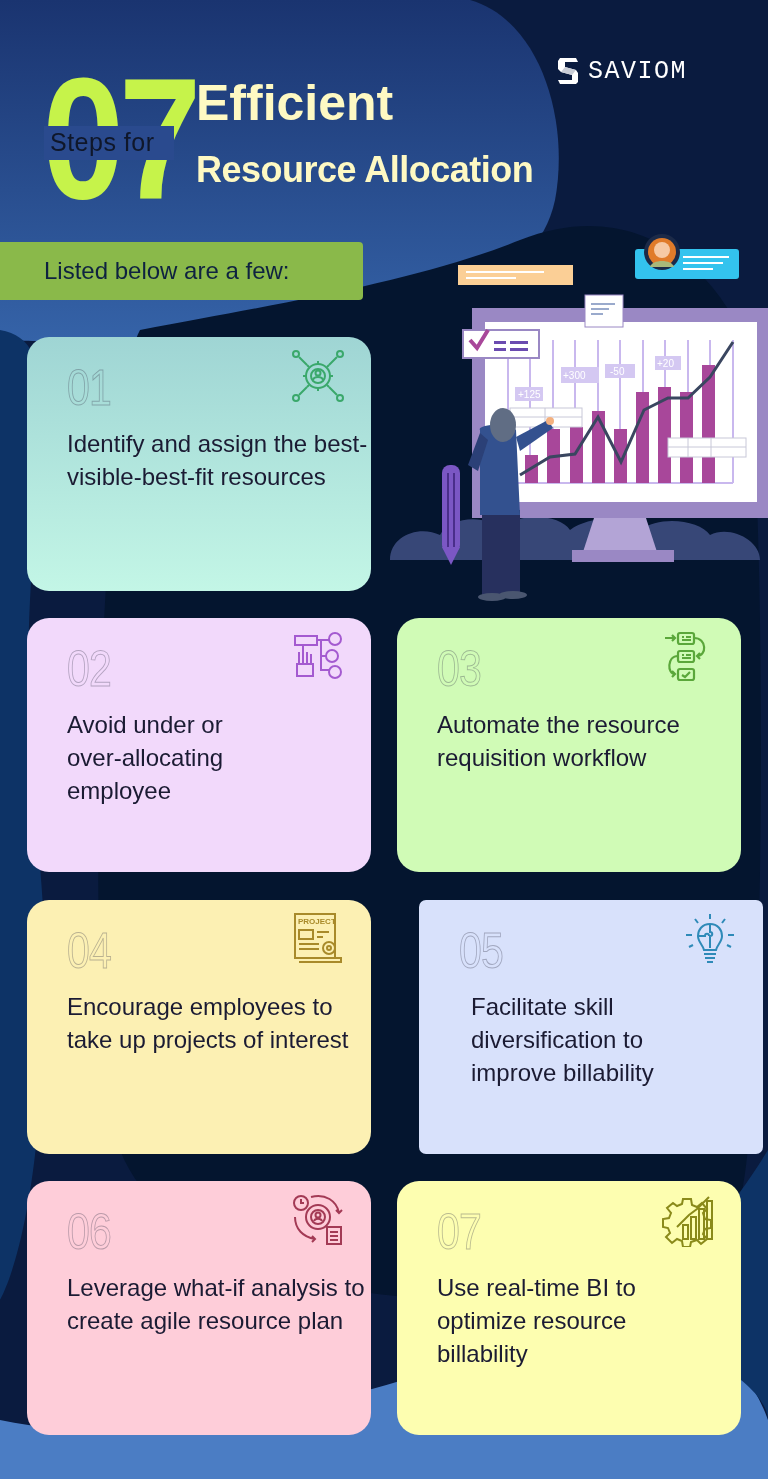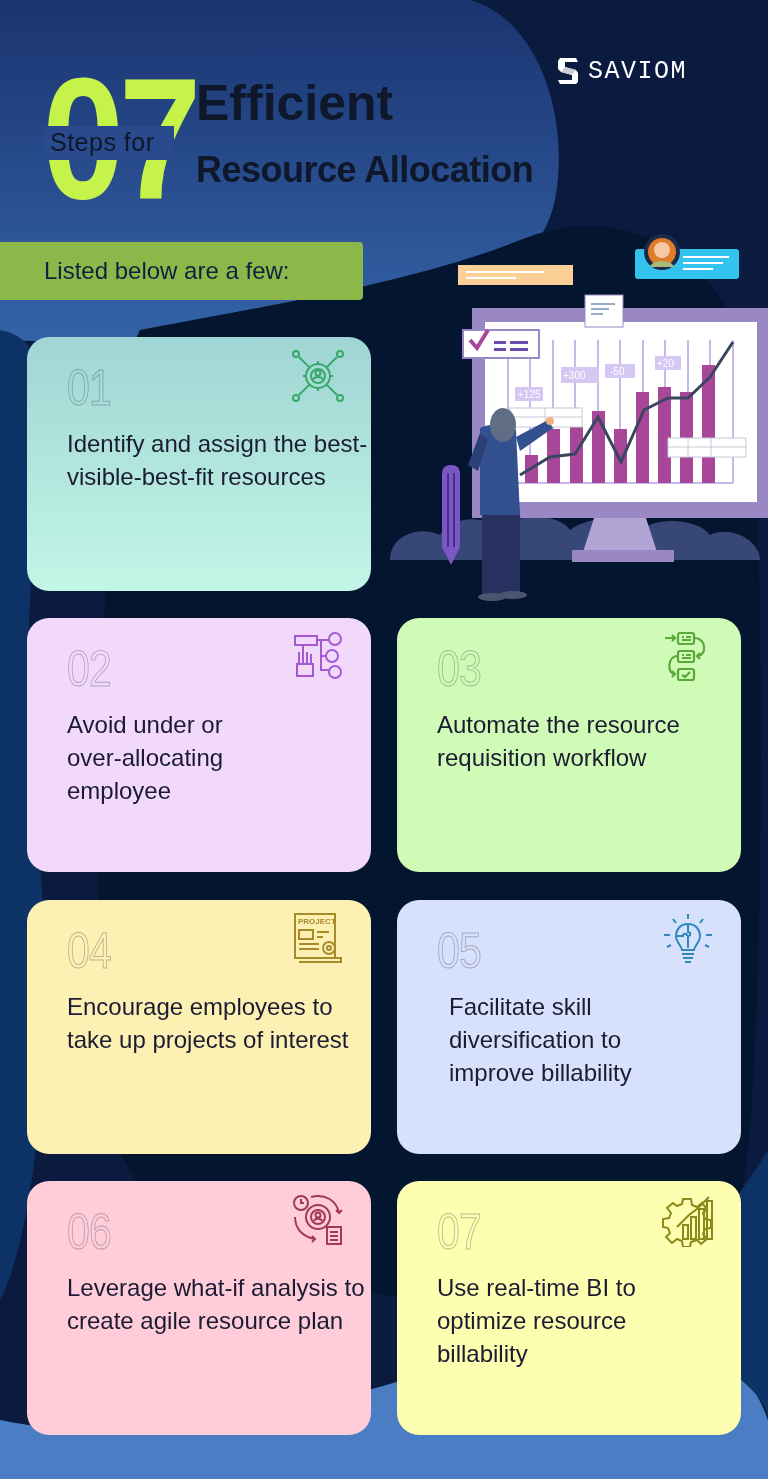--- a/index.html
+++ b/index.html
@@ -33,21 +33,21 @@
     color: #0f172a; letter-spacing: 0.5px;
     background: transparent; padding: 4px 10px;
   }
   .steps-bar {
     position: absolute; left: 44px; top: 126px; width: 130px; height: 34px;
     background: #2a4a8e;
   }
   .title-1, .title-2 {
     position: absolute; left: 196px;
     font-family: "Liberation Sans", sans-serif; font-weight: 700;
-    color: #0f172a; line-height: 1; text-align: right;
+    color: #fef9c3; line-height: 1; text-align: right;
   }
   .title-1 { top: 78px; font-size: 50px; }
   .title-2 { top: 152px; font-size: 36px; letter-spacing: -0.5px; }
 
   .listed-banner {
     position: absolute; left: 0; top: 242px; width: 363px; height: 58px;
     background: #8ab94a; border-radius: 0 4px 4px 0;
     display: flex; align-items: center; padding-left: 44px;
   }
   .listed-text { font-family: "Liberation Sans", sans-serif; font-size: 24px; color: #0e2240; }
@@ -67,21 +67,21 @@
   .card-text {
     font-family: "Liberation Sans", sans-serif; font-size: 24px; line-height: 33px;
     color: #1b1b33; margin-top: 14px; width: 310px;
   }
   .card-icon { position: absolute; right: 26px; top: 12px; width: 54px; height: 54px; }
 
   #card-1 { left: 27px; top: 337px; background: linear-gradient(#9fd5d4, #c3f6e6); }
   #card-2 { left: 27px; top: 618px; background: #f2d9fb; }
   #card-3 { left: 397px; top: 618px; background: #d0fbb6; }
   #card-4 { left: 27px; top: 900px; background: #fcf0b3; }
-  #card-5 { left: 397px; top: 900px; background: #d8e1fb; }
+  #card-5 { left: 419px; top: 900px; background: #d8e1fb; border-radius: 7px; }
   #card-6 { left: 27px; top: 1181px; background: #fecdd9; }
   #card-7 { left: 397px; top: 1181px; background: #fdfeb0; }
 </style>
 </head>
 <body>
 
 <div class="bg-layer">
   <svg width="768" height="1479" viewBox="0 0 768 1479">
     <defs>
       <linearGradient id="gTop" x1="0" y1="0" x2="0" y2="1">

